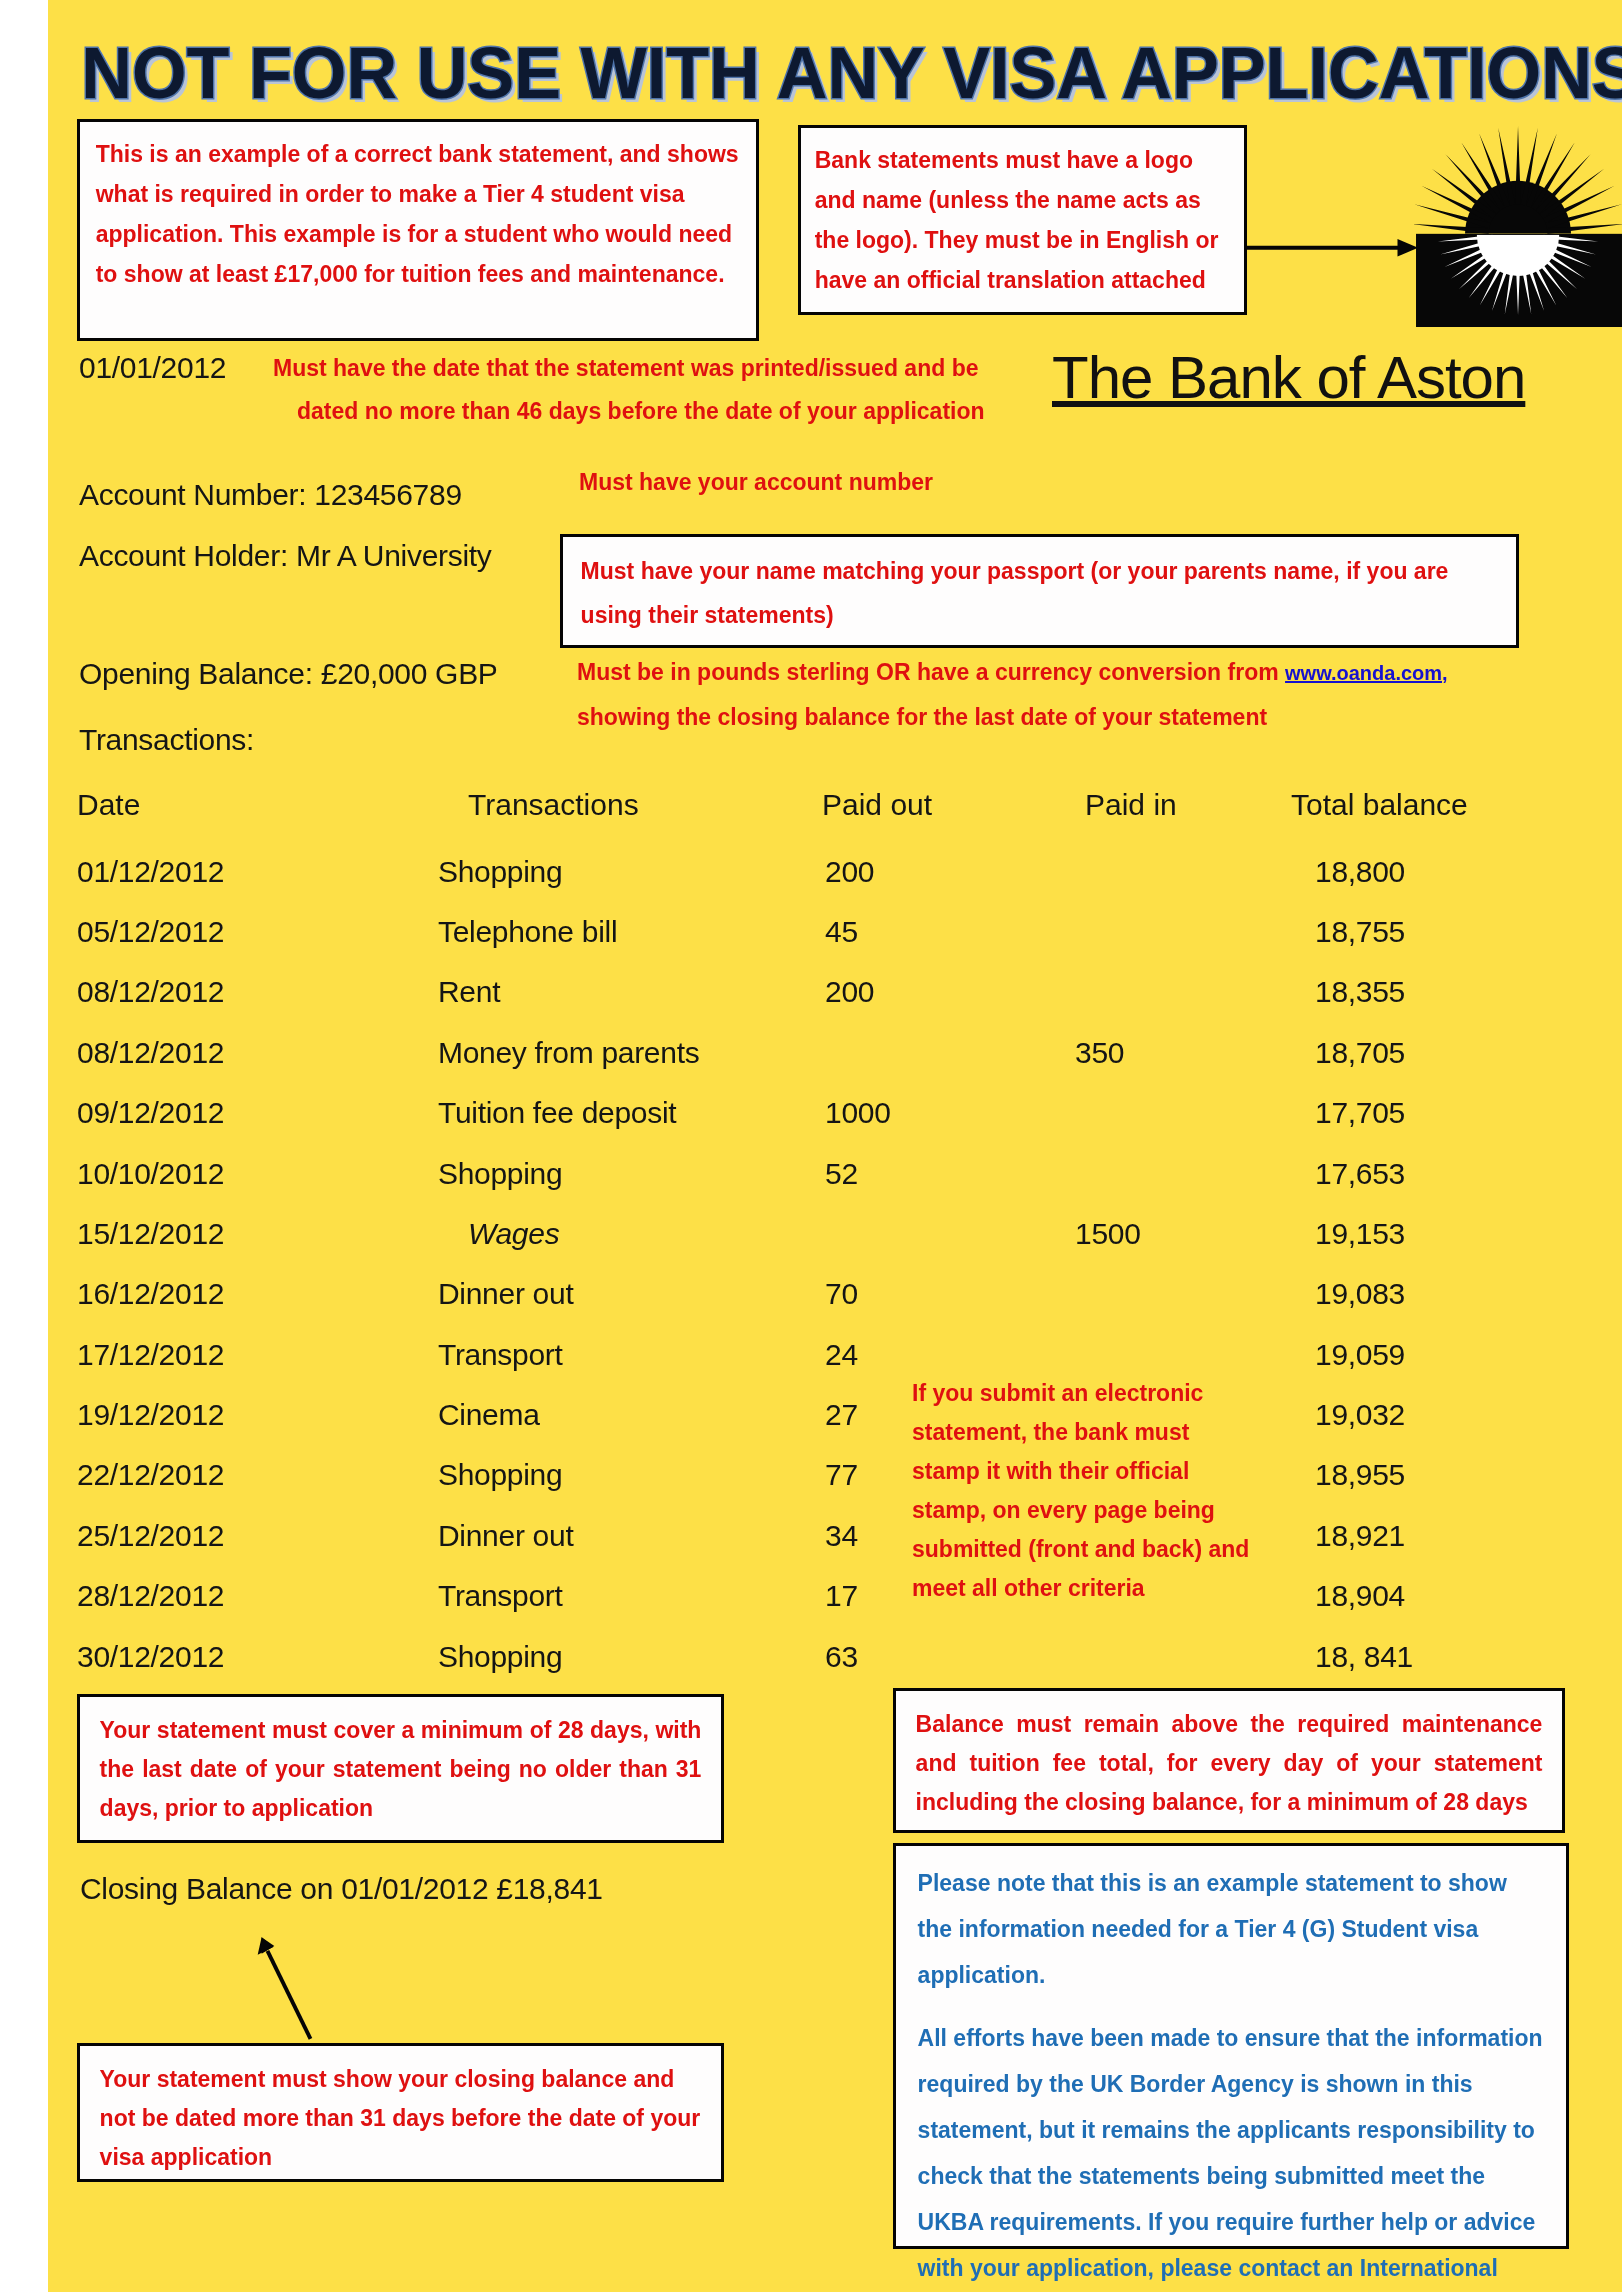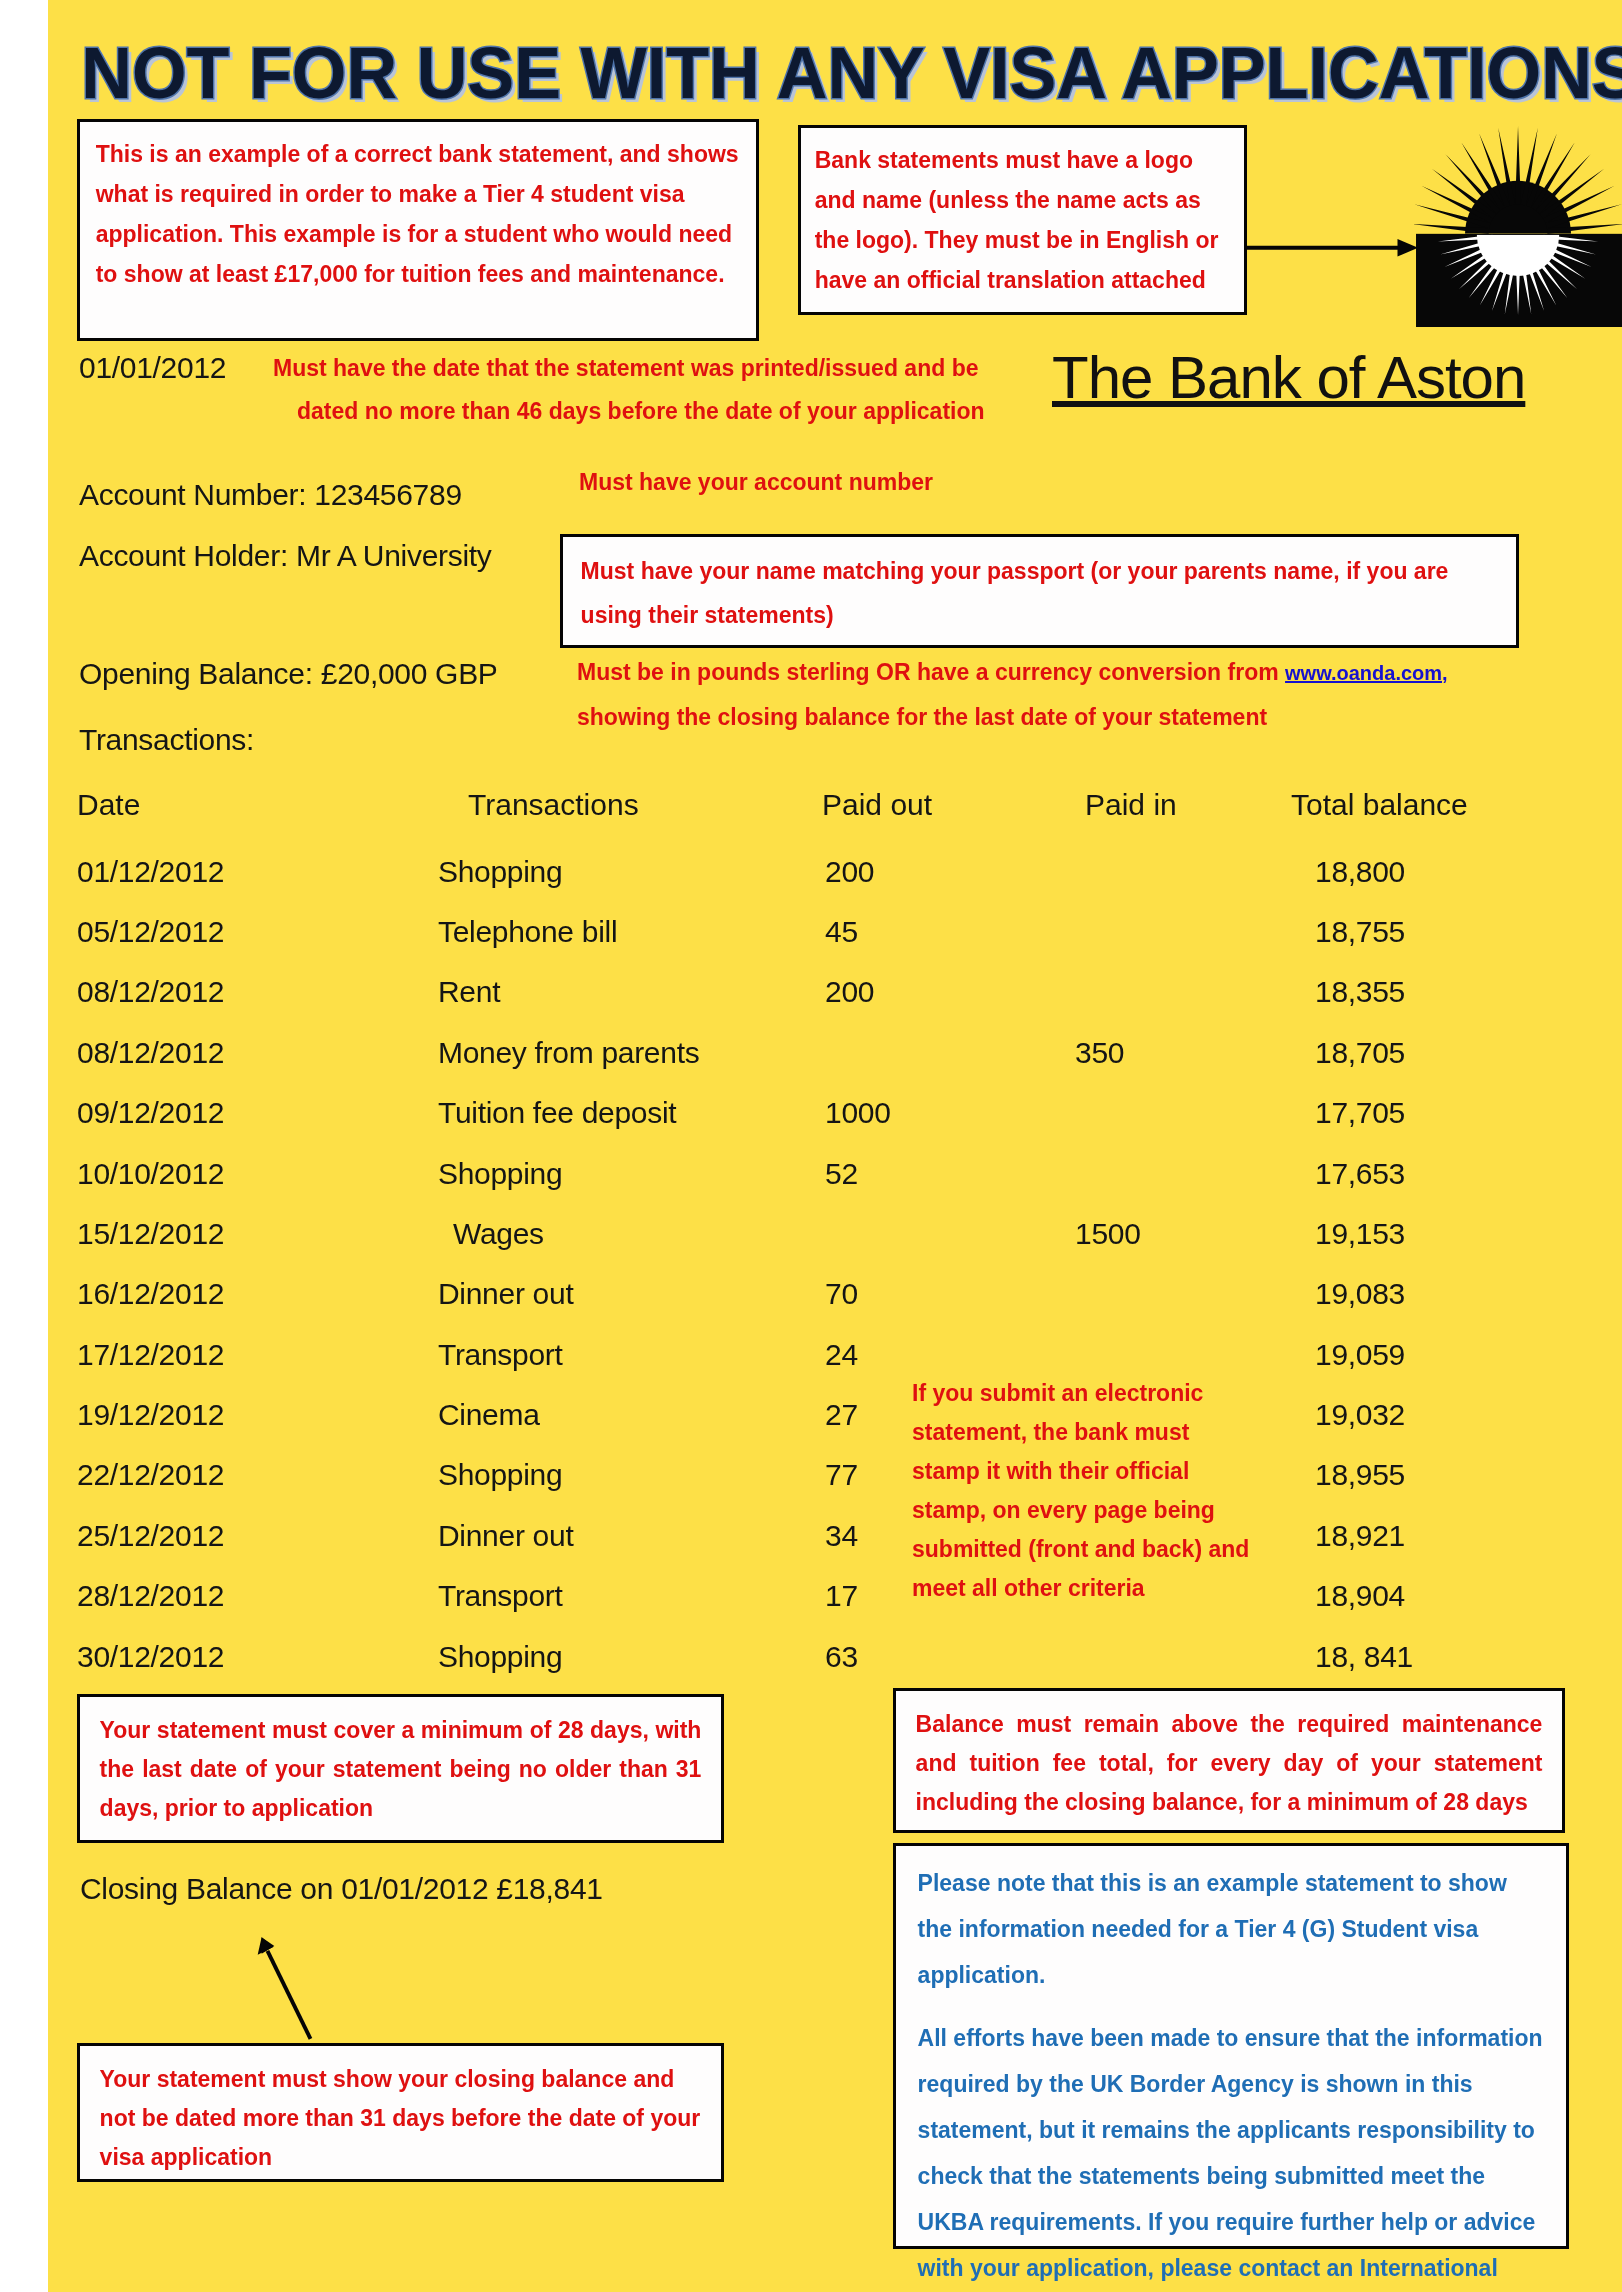--- a/index.html
+++ b/index.html
@@ -137,21 +137,21 @@
       </div>
       <div class="trow" style="top: 1157px;">
         <span class="cell" style="left: 29px;">10/10/2012</span>
         <span class="cell" style="left: 390px;">Shopping</span>
         <span class="cell" style="left: 777px;">52</span>
         <span class="cell" style="left: 1027px;"></span>
         <span class="cell" style="left: 1267px;">17,653</span>
       </div>
       <div class="trow" style="top: 1217px;">
         <span class="cell" style="left: 29px;">15/12/2012</span>
-        <span class="cell" style="left: 405px;">Wages</span>
+        <span class="cell" style="left: 420px; font-style: italic;">Wages</span>
         <span class="cell" style="left: 777px;"></span>
         <span class="cell" style="left: 1027px;">1500</span>
         <span class="cell" style="left: 1267px;">19,153</span>
       </div>
       <div class="trow" style="top: 1277px;">
         <span class="cell" style="left: 29px;">16/12/2012</span>
         <span class="cell" style="left: 390px;">Dinner out</span>
         <span class="cell" style="left: 777px;">70</span>
         <span class="cell" style="left: 1027px;"></span>
         <span class="cell" style="left: 1267px;">19,083</span>

